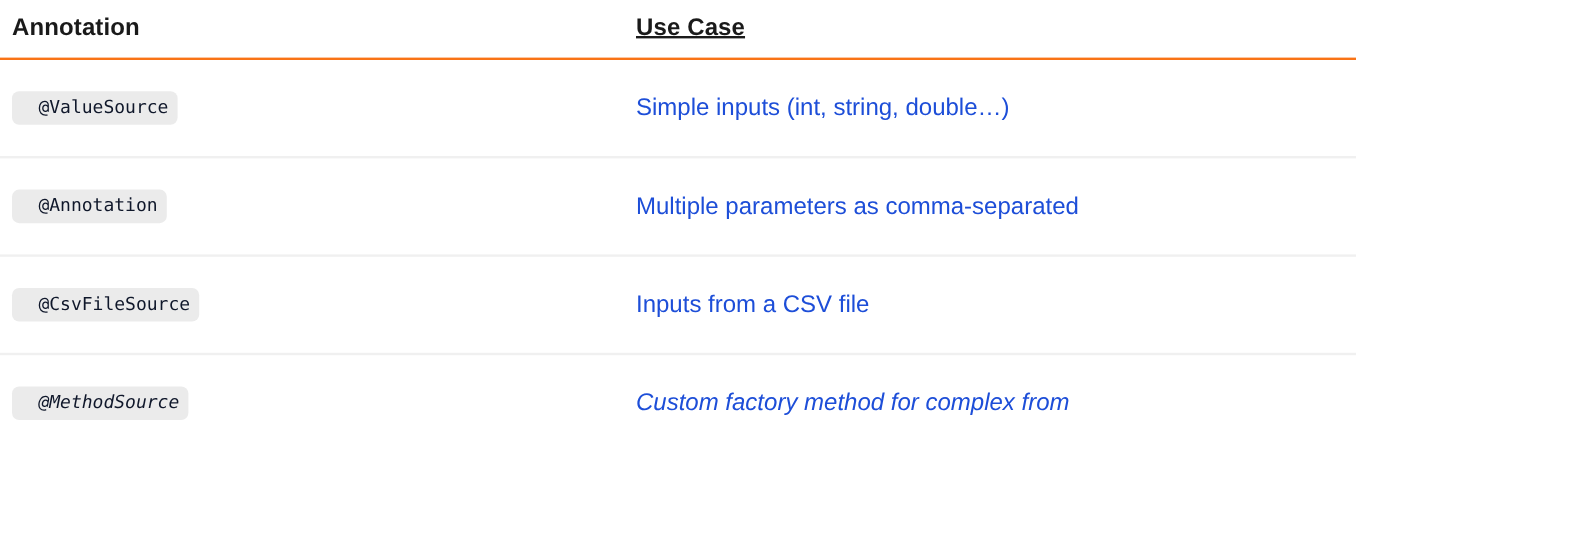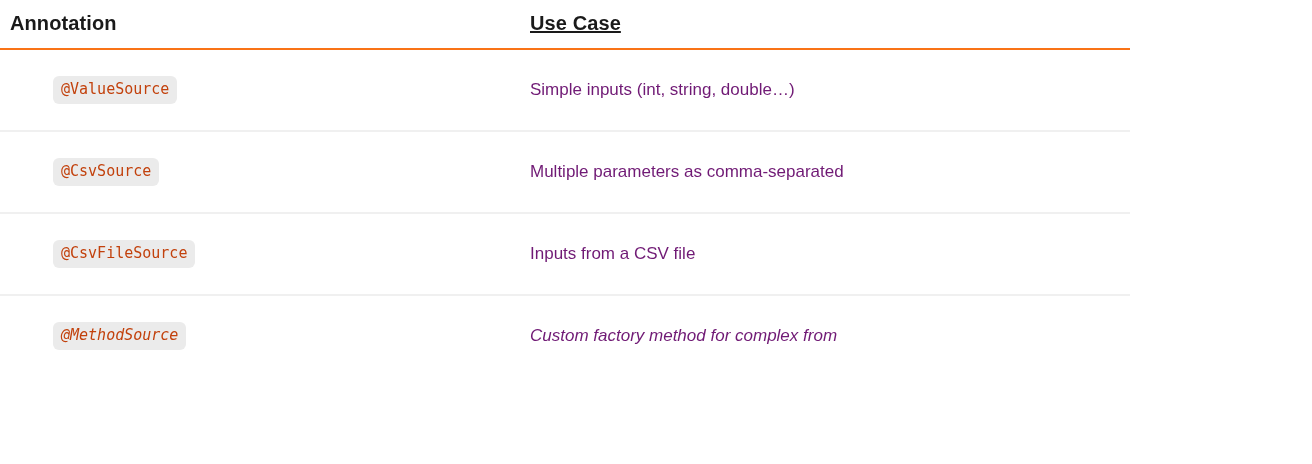--- a/index.html
+++ b/index.html
@@ -58,33 +58,32 @@
 
   tbody tr:last-child td {
     border-bottom: none;
     font-style: italic;
   }
 
   .code-chip {
     display: inline-block;
     background: #ebebeb;
     border-radius: 6px;
-    padding: 5px 8px 6px 8px;
+    padding: 5px 8px 6px 22px;
     font-family: "DejaVu Sans Mono", "Liberation Mono", monospace;
     font-size: 15px;
     line-height: 17px;
-    color: #c2410c;
+    color: #0f172a;
     white-space: nowrap;
-    margin-left: 43px;
   }
 
   .usecase-text {
-    font-size: 17px;
+    font-size: 20px;
     line-height: 26px;
-    color: #701a75;
+    color: #1d4ed8;
     white-space: nowrap;
     margin-top: 13px;
   }
 </style>
 </head>
 <body>
 
 <div class="table-wrap">
   <table class="annotation-table">
     <colgroup>
@@ -101,21 +100,21 @@
       <tr>
         <td>
           <span class="code-chip">@ValueSource</span>
         </td>
         <td>
           <span class="usecase-text">Simple inputs (int, string, double…)</span>
         </td>
       </tr>
       <tr>
         <td>
-          <span class="code-chip">@CsvSource</span>
+          <span class="code-chip">@Annotation</span>
         </td>
         <td>
           <span class="usecase-text">Multiple parameters as comma-separated</span>
         </td>
       </tr>
       <tr>
         <td>
           <span class="code-chip">@CsvFileSource</span>
         </td>
         <td>

